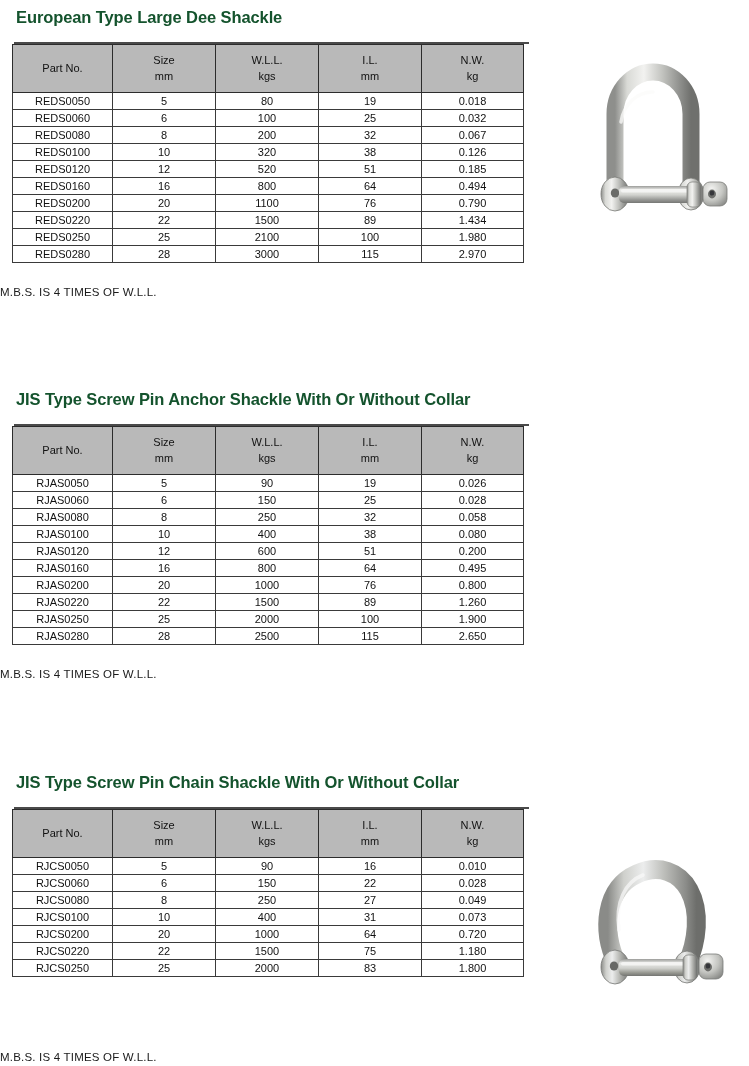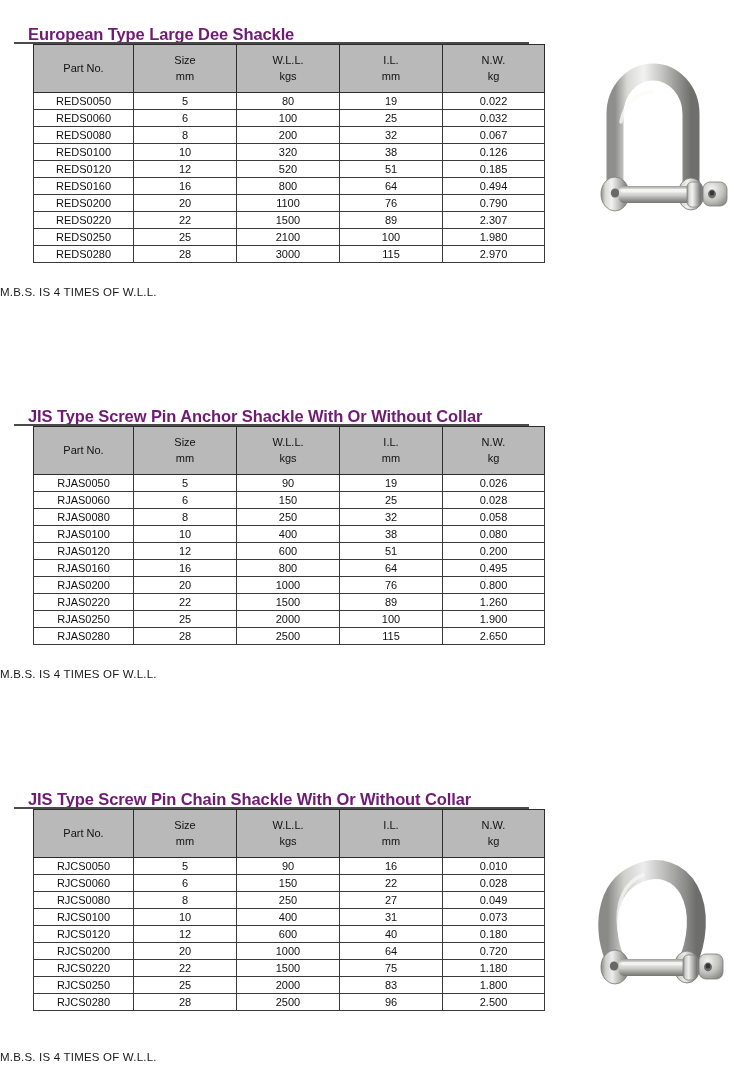--- a/index.html
+++ b/index.html
@@ -22,32 +22,31 @@
     left: 0;
     width: 749px;
   }
   .sec1 { top: 0px; }
   .sec2 { top: 382px; }
   .sec3 { top: 765px; }
 
   .section-title {
     position: absolute;
     left: 16px;
-    top: 25px;
+    top: 8px;
     font-size: 16.5px;
     font-weight: bold;
     letter-spacing: -0.1px;
     white-space: nowrap;
-    color: #701a75;
-    margin-left: 12px;
+    color: #14532d;
   }
 
   .spec-table {
     position: absolute;
-    left: 33px;
+    left: 12px;
     top: 44px;
     width: 511px;
     border-collapse: collapse;
     table-layout: fixed;
     background: #3b82f6;
   }
   .spec-table td, .spec-table th {
     border: 1px solid #3a3a3a;
     text-align: center;
     font-size: 11px;
@@ -137,21 +136,21 @@
           <span class="unit">kg</span>
         </td>
       </tr>
     </thead>
     <tbody>
         <tr>
           <td>REDS0050</td>
           <td>5</td>
           <td>80</td>
           <td>19</td>
-          <td>0.022</td>
+          <td>0.018</td>
         </tr>
         <tr>
           <td>REDS0060</td>
           <td>6</td>
           <td>100</td>
           <td>25</td>
           <td>0.032</td>
         </tr>
         <tr>
           <td>REDS0080</td>
@@ -186,21 +185,21 @@
           <td>20</td>
           <td>1100</td>
           <td>76</td>
           <td>0.790</td>
         </tr>
         <tr>
           <td>REDS0220</td>
           <td>22</td>
           <td>1500</td>
           <td>89</td>
-          <td>2.307</td>
+          <td>1.434</td>
         </tr>
         <tr>
           <td>REDS0250</td>
           <td>25</td>
           <td>2100</td>
           <td>100</td>
           <td>1.980</td>
         </tr>
         <tr>
           <td>REDS0280</td>
@@ -467,52 +466,38 @@
           <td>0.049</td>
         </tr>
         <tr>
           <td>RJCS0100</td>
           <td>10</td>
           <td>400</td>
           <td>31</td>
           <td>0.073</td>
         </tr>
         <tr>
-          <td>RJCS0120</td>
-          <td>12</td>
-          <td>600</td>
-          <td>40</td>
-          <td>0.180</td>
-        </tr>
-        <tr>
           <td>RJCS0200</td>
           <td>20</td>
           <td>1000</td>
           <td>64</td>
           <td>0.720</td>
         </tr>
         <tr>
           <td>RJCS0220</td>
           <td>22</td>
           <td>1500</td>
           <td>75</td>
           <td>1.180</td>
         </tr>
         <tr>
           <td>RJCS0250</td>
           <td>25</td>
           <td>2000</td>
           <td>83</td>
           <td>1.800</td>
         </tr>
-        <tr>
-          <td>RJCS0280</td>
-          <td>28</td>
-          <td>2500</td>
-          <td>96</td>
-          <td>2.500</td>
-        </tr>
       </tbody>
   </table>
   <div class="table-frame"></div>
   <div class="footnote" style="top:286px;">M.B.S. IS 4 TIMES OF W.L.L.</div>
 
 </div>
 
 </body></html>

